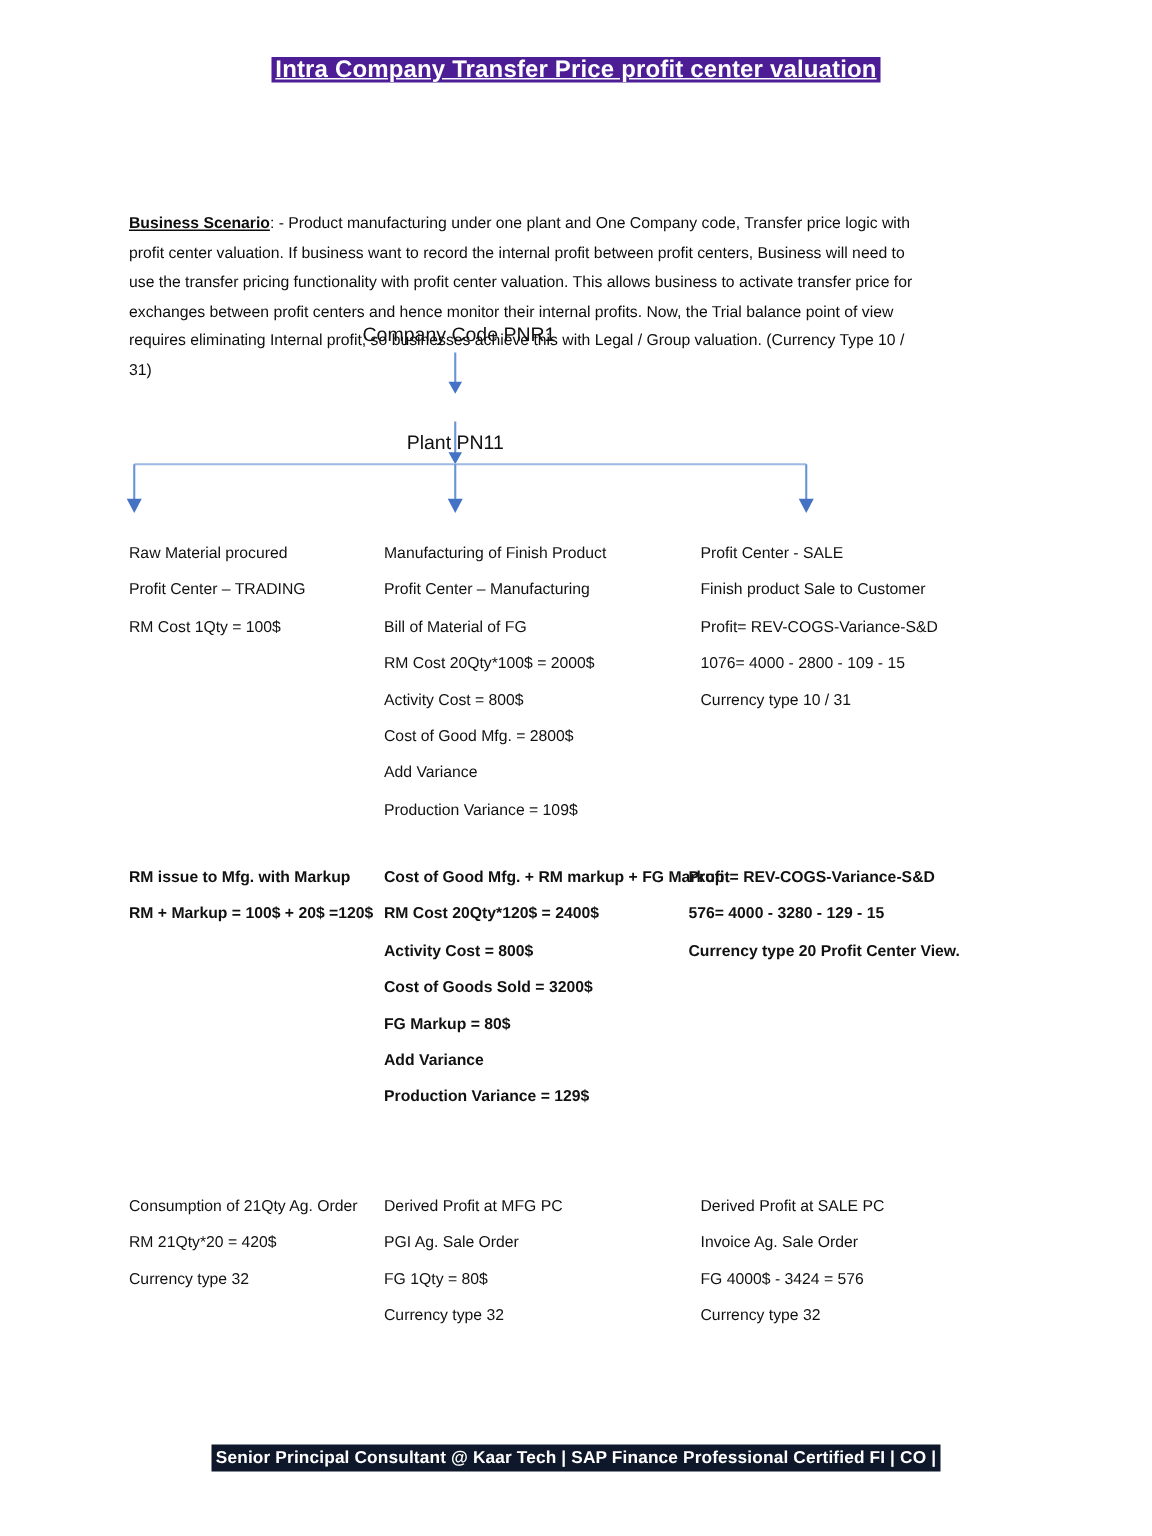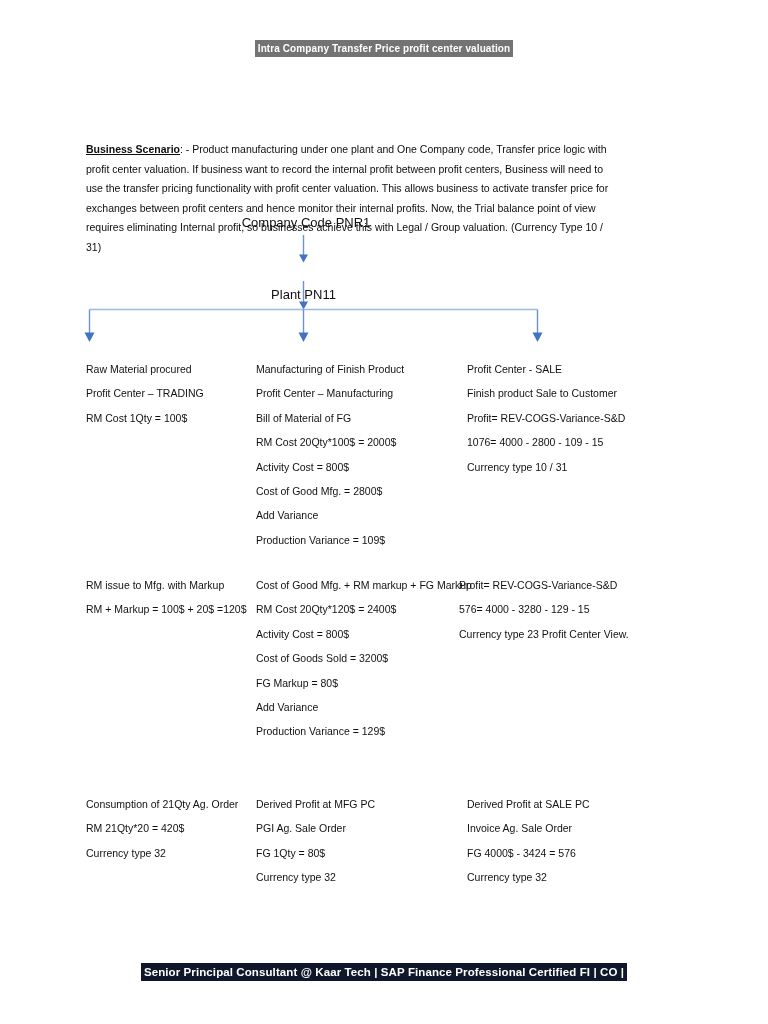--- a/index.html
+++ b/index.html
@@ -24,28 +24,29 @@
   
   .doc-title-wrap {
     position: absolute;
     top: 38px;
     left: 0;
     width: 768px;
     text-align: center;
   }
   .doc-title {
     display: inline-block;
-    background: #737373;
+    background: #4c1d95;
     color: #ffffff;
-    font-size: 10px;
+    font-size: 16px;
     font-weight: bold;
     line-height: 17px;
     padding: 0 3px;
     letter-spacing: 0.1px;
     white-space: nowrap;
+    text-decoration: underline;
   }
 
   
   .scenario {
     position: absolute;
     left: 86px;
     top: 108px;
     width: 534px;
     font-size: 10.5px;
     line-height: 19.6px;
@@ -100,21 +101,21 @@
   .col-block .line {
     height: 24.4px;
     white-space: nowrap;
   }
   .col1 { left: 86px; }
   .col2 { left: 256px; }
   .col3 { left: 467px; }
   .col3-shift { left: 459px; }
 
   .blk-a { top: 362px; }
-  .blk-b { top: 578px; }
+  .blk-b { top: 578px; font-weight: bold; }
   .blk-c { top: 797px; }
 
   
   .footer-wrap {
     position: absolute;
     top: 962px;
     left: 0;
     width: 768px;
     text-align: center;
   }
@@ -213,21 +214,21 @@
     <div class="line">Profit Center - SALE</div>
     <div class="line">Finish product Sale to Customer</div>
     <div class="line">Profit= REV-COGS-Variance-S&amp;D</div>
     <div class="line">1076= 4000 - 2800 - 109 - 15</div>
     <div class="line">Currency type 10 / 31</div>
   </div>
 
   <div class="col-block col3-shift blk-b">
     <div class="line">Profit= REV-COGS-Variance-S&amp;D</div>
     <div class="line">576= 4000 - 3280 - 129 - 15</div>
-    <div class="line">Currency type 23 Profit Center View.</div>
+    <div class="line">Currency type 20 Profit Center View.</div>
   </div>
 
   <div class="col-block col3 blk-c">
     <div class="line">Derived Profit at SALE PC</div>
     <div class="line">Invoice Ag. Sale Order</div>
     <div class="line">FG 4000$ - 3424 = 576</div>
     <div class="line">Currency type 32</div>
   </div>
 
   <div class="footer-wrap">

